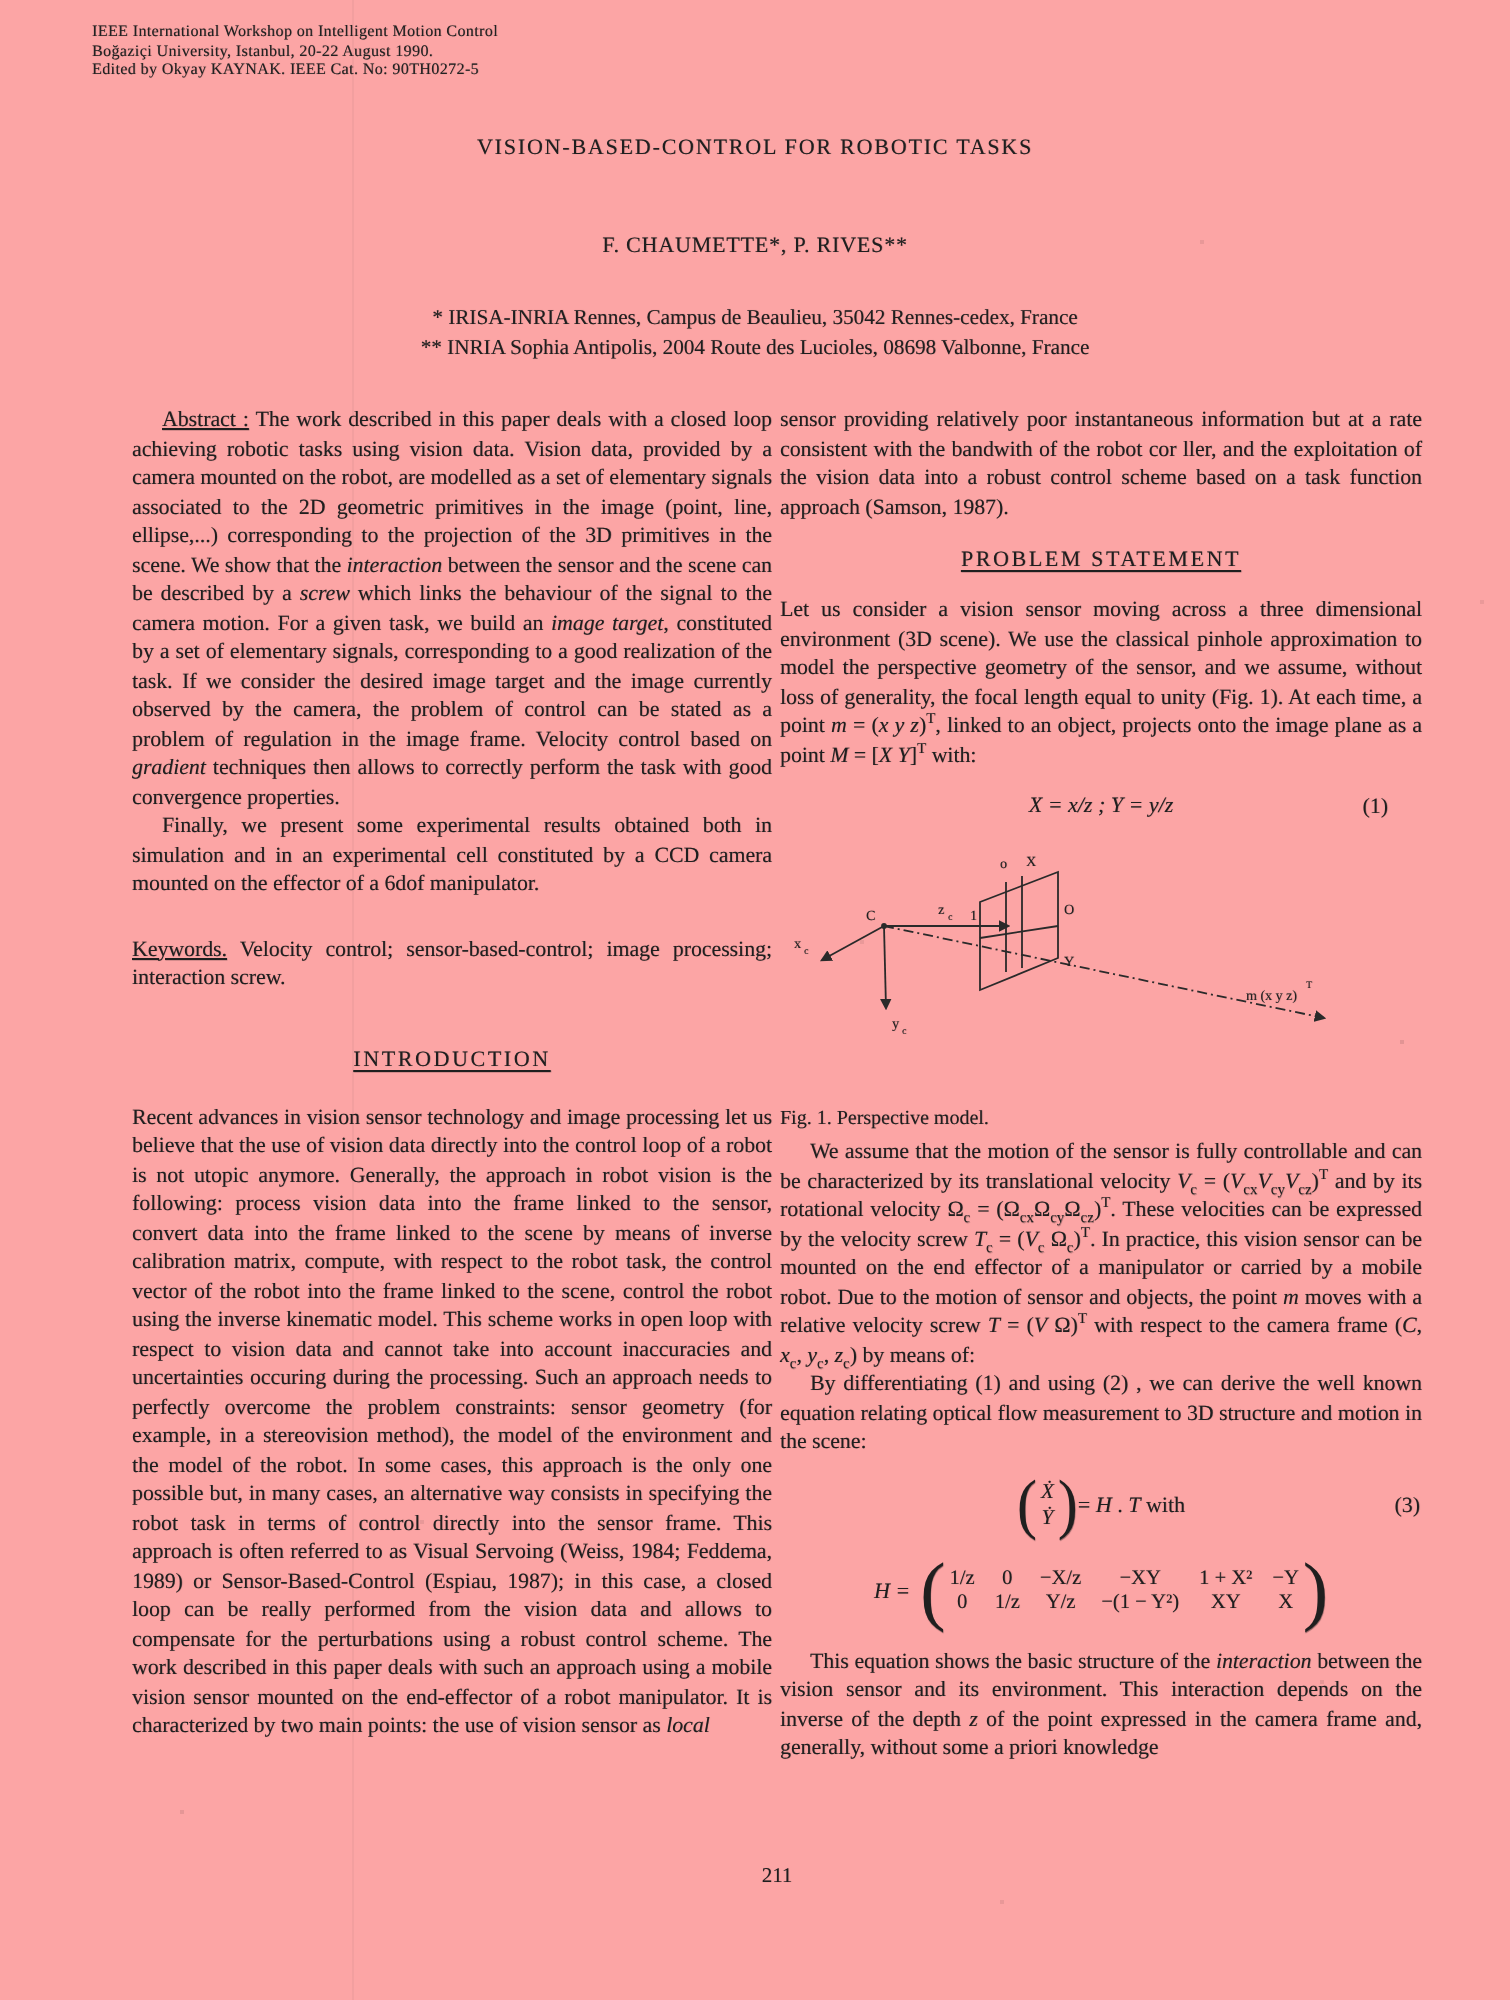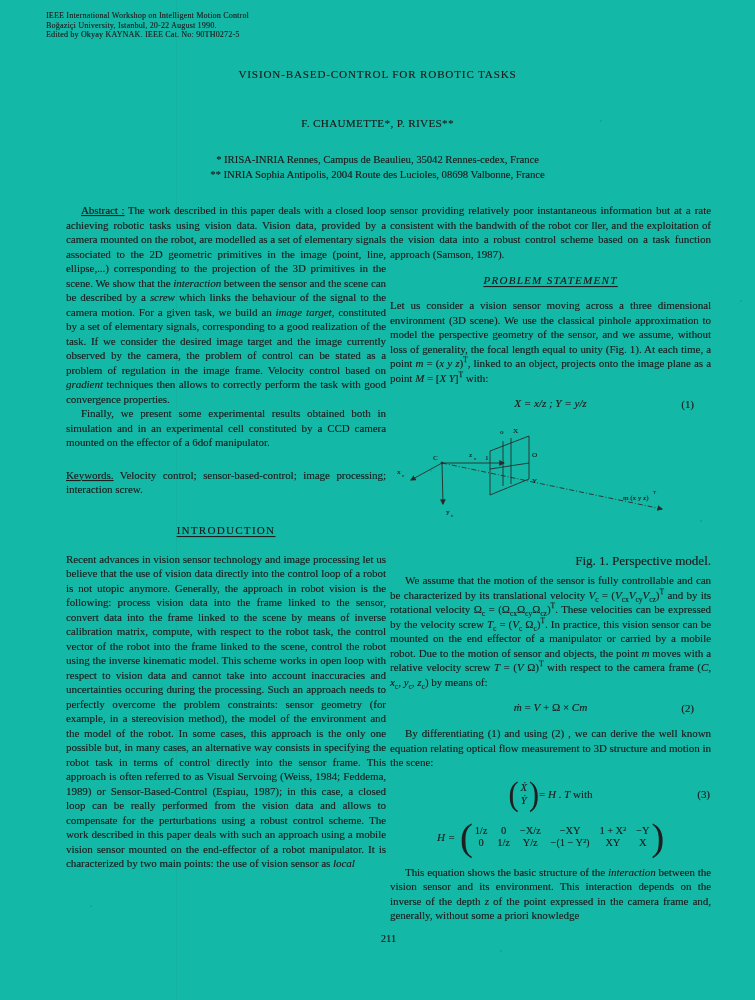--- a/index.html
+++ b/index.html
@@ -1,16 +1,16 @@
 <!DOCTYPE html>
 <html><head>
 <meta charset="utf-8">
 <style>
   html,body{margin:0;padding:0;background:#ffffff;}
-  .page{position:relative;width:755px;height:1000px;background:#14b8a6;overflow:hidden;
+  .page{position:relative;width:755px;height:1000px;background:#fca5a5;overflow:hidden;
         font-family:"Liberation Serif","DejaVu Serif",serif;color:#1f1f1f;
         text-shadow:0.2px 0.2px 0.35px rgba(20,20,20,0.45);}
   .crease{position:absolute;left:176px;top:0;bottom:0;width:1px;background:rgba(60,60,60,0.05);}
   .speckles{position:absolute;left:0;top:0;width:2px;height:2px;background:transparent;
         box-shadow:120px 340px 0 rgba(0,0,0,.10), 600px 120px 0 rgba(0,0,0,.08),
         700px 520px 0 rgba(0,0,0,.10), 210px 760px 0 rgba(0,0,0,.08),
         90px 905px 0 rgba(0,0,0,.09), 430px 470px 0 rgba(0,0,0,.07),
         660px 840px 0 rgba(0,0,0,.09), 320px 120px 0 rgba(0,0,0,.06),
         500px 950px 0 rgba(0,0,0,.08), 740px 300px 0 rgba(0,0,0,.07);}
   .imprint{position:absolute;left:46px;top:11px;font-size:8px;line-height:9.6px;
@@ -23,38 +23,38 @@
         font-size:10.6px;line-height:14.5px;}
   .col{position:absolute;top:203px;width:320px;}
   .col-left{left:66px;}
   .col-right{left:390px;width:321px;}
   .col p{margin:0;text-align:justify;font-size:10.9px;line-height:14.5px;}
   .indent{text-indent:15px;}
   .keywords{margin-top:18px !important;}
   .sec-heading{text-align:center;font-size:11px;letter-spacing:1.3px;
         text-decoration:underline;text-underline-offset:2px;}
   .h-left{margin:27px 0 16px;}
-  .h-right{margin:13px 0 12px;font-style:italic;}
+  .h-right{margin:13px 0 12px;}
   .seg-i{font-style:italic;}
   .seg-u{text-decoration:underline;text-underline-offset:1px;}
   .seg-sup{font-size:7.5px;vertical-align:super;line-height:0;}
   .seg-sub{font-size:7.5px;vertical-align:sub;line-height:0;}
   .eq{position:relative;text-align:center;font-size:11px;line-height:15px;margin:11px 16px;}
   .eqno{position:absolute;right:1px;top:50%;transform:translateY(-50%);font-style:normal;font-size:10.9px;}
   .eq-flex{display:flex;align-items:center;justify-content:center;position:relative;
         font-size:11px;margin:9px 0;}
   .vec{display:flex;flex-direction:column;align-items:center;justify-content:center;
         font-size:10.5px;line-height:13px;font-style:italic;padding:0 2px;}
   .bigp{font-size:30px;font-weight:300;line-height:1;transform:scaleY(1.12);color:#1f1f1f;}
   .bigp-m{font-size:38px;transform:scaleY(1.02);}
   .mcells{display:grid;grid-template-columns:repeat(6,auto);column-gap:10px;row-gap:1px;
         font-size:10.3px;text-align:center;padding:0 2px;}
   .mlhs{font-style:italic;margin-right:5px;font-size:11px;}
   .fig{margin:12px 0 4px;}
-  .fig-caption{text-align:right;font-size:13px;margin-top:8px;}
+  .fig-caption{text-align:left;font-size:10px;margin-top:8px;}
   .pageno{position:absolute;left:66px;width:645px;top:933px;text-align:center;font-size:10.5px;}
   svg .lbl{font-size:7px;fill:#222;font-family:"Liberation Serif","DejaVu Serif",serif;}
   svg .sub{font-size:5px;fill:#222;}
   svg .sup-lbl{font-size:5px;fill:#222;}
 </style>
 </head>
 <body>
 
 <div class="page">
   <div class="crease"></div>
@@ -122,24 +122,20 @@
           <text x="142" y="34" class="lbl">O</text>
           <text x="142" y="60" class="lbl">Y</text>
           <text x="233" y="77" class="lbl">m (x y z)</text>
           <text x="263" y="71" class="sup-lbl">T</text>
         </svg>
       <div class="fig-caption">Fig. 1. Perspective model.</div>
     </div>
 
     <p class="indent"><span>We assume that the motion of the sensor is fully controllable and can be characterized by its translational velocity </span><span class="seg-i">V</span><span class="seg-sub">c</span><span> = (</span><span class="seg-i">V</span><span class="seg-sub">cx</span><span class="seg-i">V</span><span class="seg-sub">cy</span><span class="seg-i">V</span><span class="seg-sub">cz</span><span>)</span><span class="seg-sup">T</span><span> and by its rotational velocity Ω</span><span class="seg-sub">c</span><span> = (Ω</span><span class="seg-sub">cx</span><span>Ω</span><span class="seg-sub">cy</span><span>Ω</span><span class="seg-sub">cz</span><span>)</span><span class="seg-sup">T</span><span>. These velocities can be expressed by the velocity screw </span><span class="seg-i">T</span><span class="seg-sub">c</span><span> = (</span><span class="seg-i">V</span><span class="seg-sub">c</span><span> Ω</span><span class="seg-sub">c</span><span>)</span><span class="seg-sup">T</span><span>. In practice, this vision sensor can be mounted on the end effector of a manipulator or carried by a mobile robot. Due to the motion of sensor and objects, the point </span><span class="seg-i">m</span><span> moves with a relative velocity screw </span><span class="seg-i">T</span><span> = (</span><span class="seg-i">V</span><span> Ω)</span><span class="seg-sup">T</span><span> with respect to the camera frame (</span><span class="seg-i">C</span><span>, </span><span class="seg-i">x</span><span class="seg-sub">c</span><span>, </span><span class="seg-i">y</span><span class="seg-sub">c</span><span>, </span><span class="seg-i">z</span><span class="seg-sub">c</span><span>) by means of:</span></p>
 
-    <div class="eq">
-      <span><span class="seg-i">ṁ</span><span> = </span><span class="seg-i">V</span><span> + Ω × </span><span class="seg-i">Cm</span></span>
-      <span class="eqno">(2)</span>
-    </div>
 
     <p class="indent">By differentiating (1) and using (2) , we can derive the well known equation relating optical flow measurement to 3D structure and motion in the scene:</p>
 
     <div class="eq-flex">
       <span class="bigp">(</span>
       <span class="vec">
         <span>Ẋ</span>
         <span>Ẏ</span>
       </span>
       <span class="bigp">)</span>

